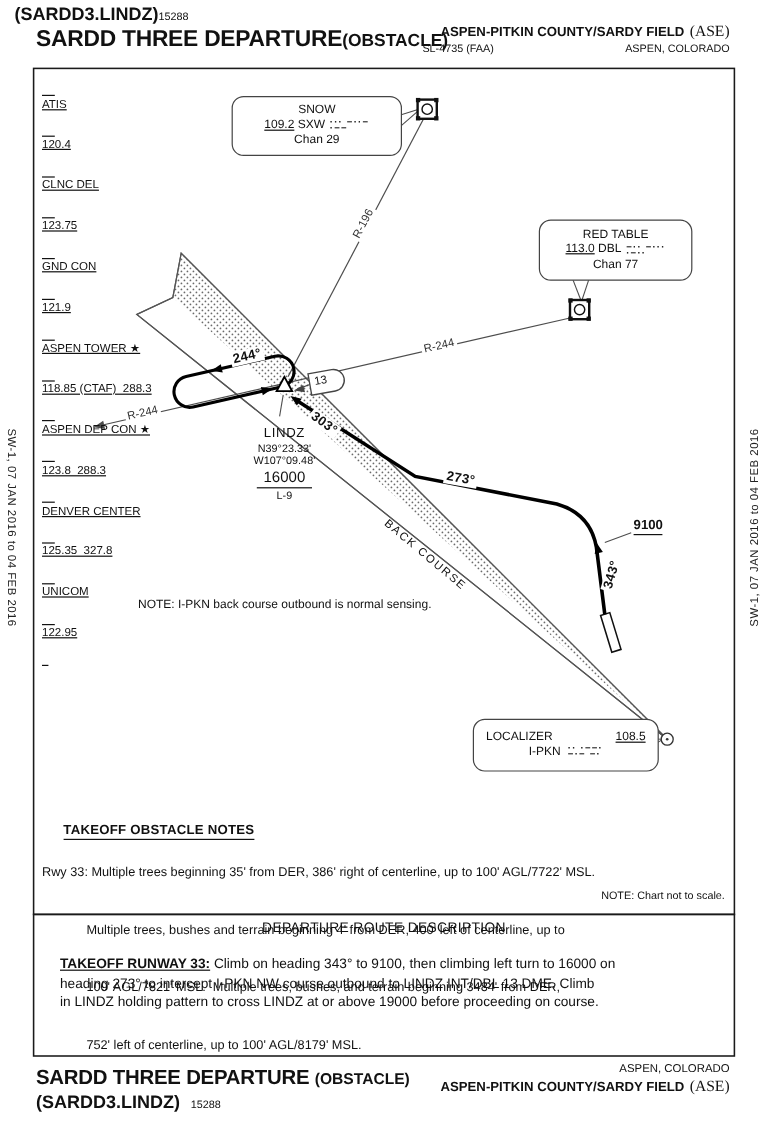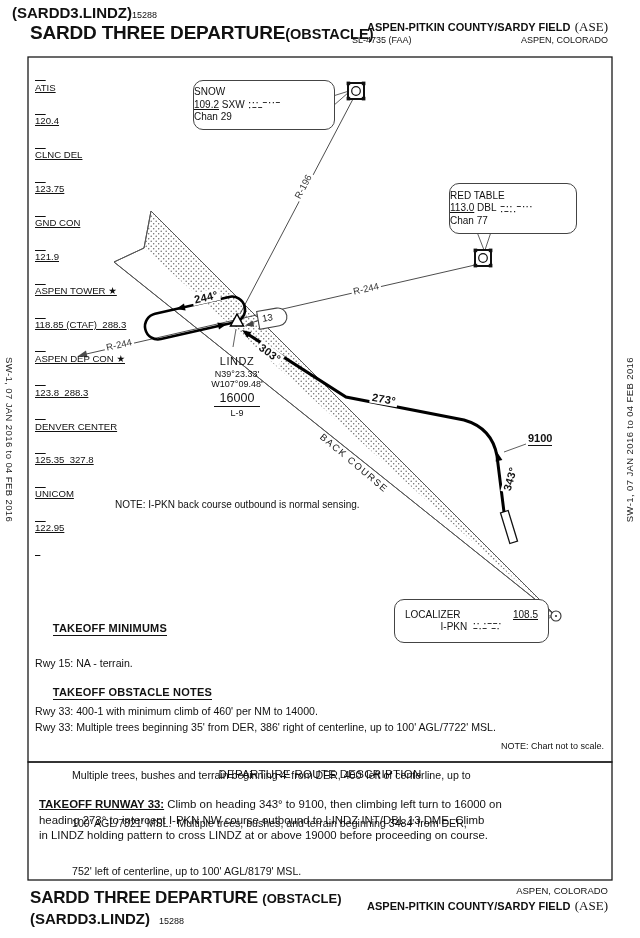--- a/index.html
+++ b/index.html
@@ -6,21 +6,21 @@
   body{width:640px;height:938px;font-family:"Liberation Sans",sans-serif;color:#111;}
   #chart{position:relative;width:640px;height:938px;background:#fff;overflow:hidden;}
   .abs{position:absolute;}
   svg{position:absolute;left:0;top:0;}
   .t{position:absolute;white-space:pre;color:#111;}
   .wbg{background:#fff;padding:0 2px;}
   .u{text-decoration:underline;}
   .hdg-lbl{font-size:11px;font-weight:700;letter-spacing:.3px;}
   .small-lbl{font-size:9.5px;color:#333;}
   .navbox{position:absolute;border:1.2px solid #444;border-radius:10px;background:#fff;
-          display:flex;flex-direction:column;justify-content:center;
+          display:flex;flex-direction:column;align-items:center;justify-content:center;
           font-size:10px;line-height:12.5px;}
   .morse{display:inline-block;vertical-align:middle;font-size:8px;line-height:5px;
          font-weight:700;letter-spacing:1px;margin-left:4px;}
   .comm{font-size:9.6px;line-height:11.3px;white-space:pre;text-decoration:underline;}
   .vtext{font-size:9.5px;color:#222;letter-spacing:.4px;}
   .note-line{font-size:10px;}
   .sec-hdg{font-size:11px;font-weight:700;letter-spacing:.2px;border-bottom:1.2px solid #111;padding-bottom:1px;}
   .body-line{font-size:10.6px;}
   .route-line{font-size:11.4px;line-height:15.5px;}
 </style>
@@ -182,36 +182,31 @@
   <div class="t hdg-lbl wbg" style="left:496px;top:473px;transform:rotate(-74deg);">343°</div>
   <div class="t" style="left:528px;top:432px;font-size:11px;font-weight:600;"><span style="border-bottom:1.2px solid #111;padding-bottom:1px;">9100</span></div>
 
   <div class="t" style="left:325px;top:431px;font-size:9.5px;letter-spacing:1.5px;transform:rotate(40deg);transform-origin:left top;">BACK COURSE</div>
 
   <div class="t" style="left:262px;top:311.5px;font-size:9.5px;transform:rotate(-10deg);">13</div>
 
   <div class="t note-line" style="left:115px;top:499px;">NOTE: I-PKN back course outbound is normal sensing.</div>
   <div class="t" style="left:404px;top:741px;width:200px;text-align:right;font-size:9px;">NOTE: Chart not to scale.</div>
 
-  <div class="t" style="left:35px;top:600px;">
-    <span class="sec-hdg">TAKEOFF MINIMUMS</span>
-    <div class="body-line" style="margin-top:3px;">Rwy 15: NA - terrain.</div>
-    <div class="body-line">Rwy 33: 400-1 with minimum climb of 460' per NM to 14000.</div>
-  </div>
 
   <div class="t" style="left:35px;top:664px;">
     <span class="sec-hdg">TAKEOFF OBSTACLE NOTES</span>
     <div class="body-line" style="margin-top:3px;">Rwy 33: Multiple trees beginning 35' from DER, 386' right of centerline, up to 100' AGL/7722' MSL.</div>
     <div class="body-line" style="margin-left:37px;">Multiple trees, bushes and terrain beginning 4' from DER, 400' left of centerline, up to</div>
     <div class="body-line" style="margin-left:37px;">100' AGL/7821' MSL.  Multiple trees, bushes, and terrain beginning 3484' from DER,</div>
     <div class="body-line" style="margin-left:37px;">752' left of centerline, up to 100' AGL/8179' MSL.</div>
   </div>
 
   <div class="t" style="left:28px;top:768px;width:584px;text-align:center;font-size:11.5px;letter-spacing:.3px;">DEPARTURE ROUTE DESCRIPTION</div>
-  <div class="t" style="left:39px;top:797px;width:572px;white-space:normal;">
+  <div class="t" style="left:50px;top:797px;width:572px;white-space:normal;">
     <div class="route-line"><span class="u" style="font-weight:600;">TAKEOFF RUNWAY 33:</span><span>  Climb on heading 343° to 9100, then climbing left turn to 16000 on</span></div>
     <div class="route-line">heading 273° to intercept I-PKN NW course outbound to LINDZ INT/DBL 13 DME. Climb</div>
     <div class="route-line">in LINDZ holding pattern to cross LINDZ at or above 19000 before proceeding on course.</div>
   </div>
 
   <div class="t" style="left:30px;top:888px;"><span style="font-size:17px;font-weight:600;letter-spacing:-.2px;">SARDD THREE DEPARTURE</span> <span style="font-size:13px;font-weight:600;">(OBSTACLE)</span></div>
   <div class="t" style="left:30px;top:910px;"><span style="font-size:15px;font-weight:600;">(SARDD3.LINDZ)</span>  <span style="font-size:9px;">15288</span></div>
   <div class="t" style="left:308px;top:885px;width:300px;text-align:right;font-size:9.5px;">ASPEN, COLORADO</div>
   <div class="t" style="left:250px;top:896px;width:358px;text-align:right;"><span style="font-size:11px;font-weight:600;">ASPEN-PITKIN COUNTY/SARDY FIELD</span> <span style="font-size:13px;font-family:'Liberation Serif',serif;">(ASE)</span></div>
 

